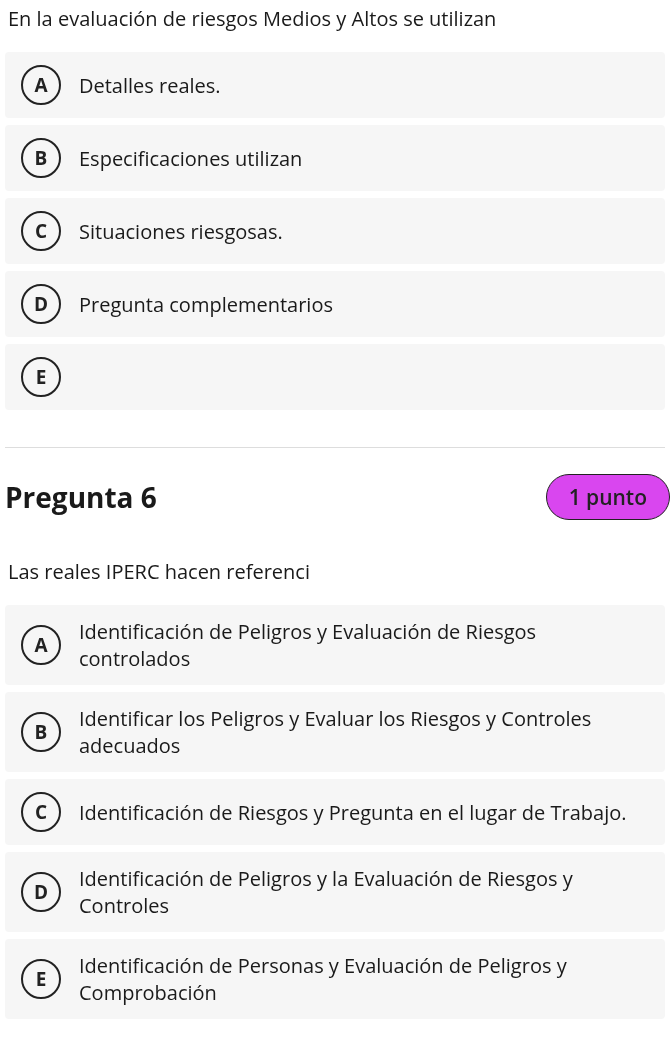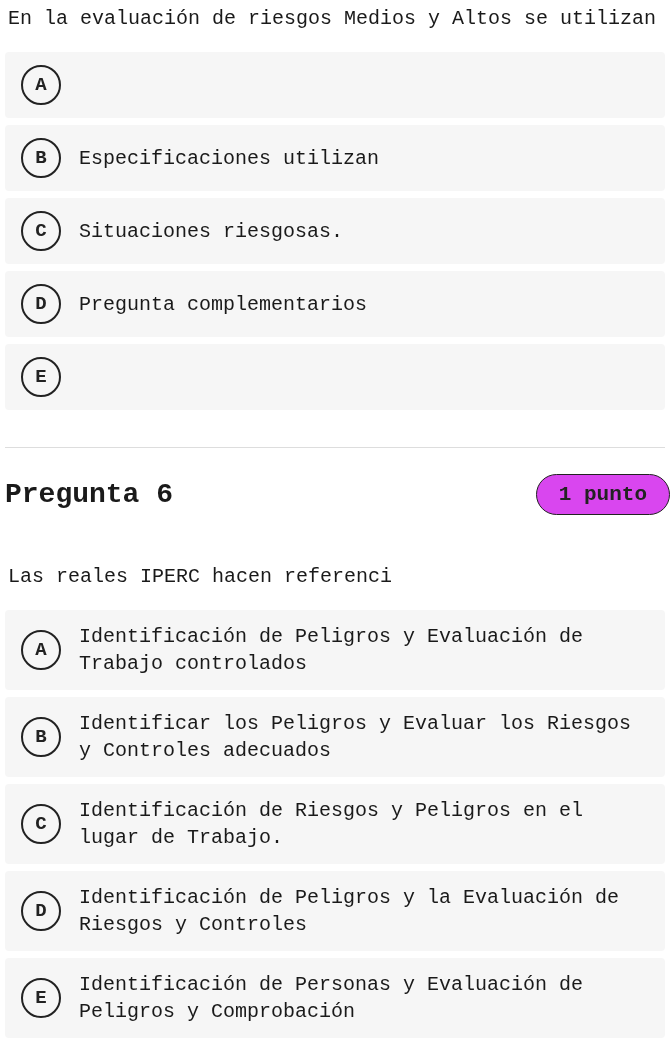--- a/index.html
+++ b/index.html
@@ -1,19 +1,18 @@
 <!DOCTYPE html>
 <html><head>
 <meta charset="utf-8">
 <style>
   * {
     box-sizing: border-box;
     margin: 0;
     padding: 0;
-    font-family: Liberation Mono, monospace;
   }
   body {
     font-family: "Segoe UI", "Open Sans", -apple-system, Helvetica, Arial, sans-serif;
     background: #fff;
     color: #1a1a1a;
     width: 670px;
     padding: 5px;
   }
   .question-block {
     padding-bottom: 26px;
@@ -57,21 +56,21 @@
   }
   .divider {
     border: none;
     border-top: 1px solid #ddd;
     margin: 4px 0 26px 0;
   }
   .question-header {
     display: flex;
     align-items: center;
     justify-content: space-between;
-    margin-bottom: 48px;
+    margin-bottom: 38px;
   }
   .question-title {
     font-size: 28px;
     font-weight: 700;
   }
   .points-badge {
     border: 1.5px solid #222;
     border-radius: 28px;
     padding: 8px 22px;
     font-size: 21px;
@@ -82,20 +81,21 @@
   }
 </style>
 </head>
 <body>
 
 <div class="question-block">
   <div class="question-text">En la evaluación de riesgos Medios y Altos se utilizan</div>
 
   <div class="option-row">
     <div class="option-letter">A</div>
+    <div class="option-text">Detalles reales.</div>
   </div>
   <div class="option-row">
     <div class="option-letter">B</div>
     <div class="option-text">Especificaciones utilizan</div>
   </div>
   <div class="option-row">
     <div class="option-letter">C</div>
     <div class="option-text">Situaciones riesgosas.</div>
   </div>
   <div class="option-row">
@@ -112,29 +112,29 @@
 <div class="question-block">
   <div class="question-header">
     <div class="question-title">Pregunta 6</div>
     <div class="points-badge">1 punto</div>
   </div>
 
   <div class="question-text">Las reales IPERC hacen referenci</div>
 
   <div class="option-row">
     <div class="option-letter">A</div>
-    <div class="option-text">Identificación de Peligros y Evaluación de Trabajo controlados</div>
+    <div class="option-text">Identificación de Peligros y Evaluación de Riesgos controlados</div>
   </div>
   <div class="option-row">
     <div class="option-letter">B</div>
     <div class="option-text">Identificar los Peligros y Evaluar los Riesgos y Controles adecuados</div>
   </div>
   <div class="option-row">
     <div class="option-letter">C</div>
-    <div class="option-text">Identificación de Riesgos y Peligros en el lugar de Trabajo.</div>
+    <div class="option-text">Identificación de Riesgos y Pregunta en el lugar de Trabajo.</div>
   </div>
   <div class="option-row">
     <div class="option-letter">D</div>
     <div class="option-text">Identificación de Peligros y la Evaluación de Riesgos y Controles</div>
   </div>
   <div class="option-row">
     <div class="option-letter">E</div>
     <div class="option-text">Identificación de Personas y Evaluación de Peligros y Comprobación</div>
   </div>
 </div>

